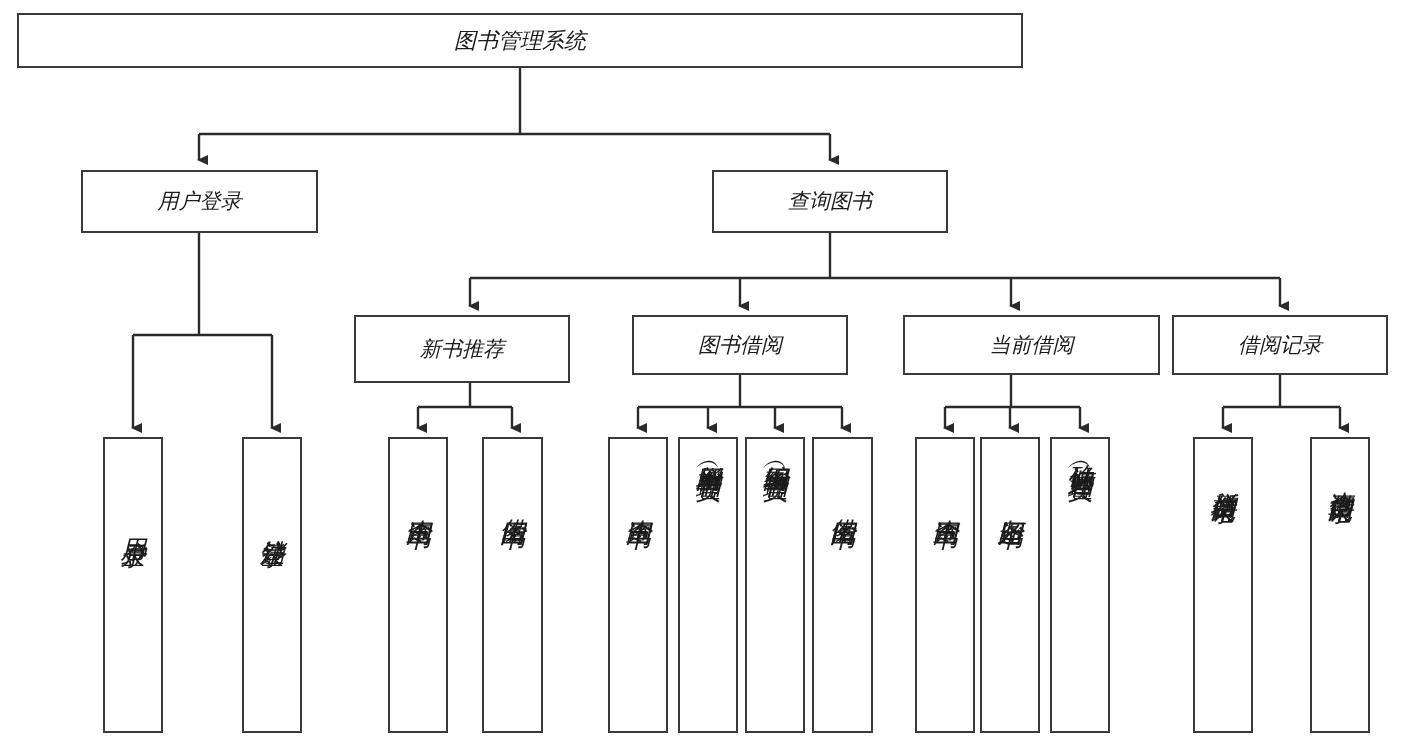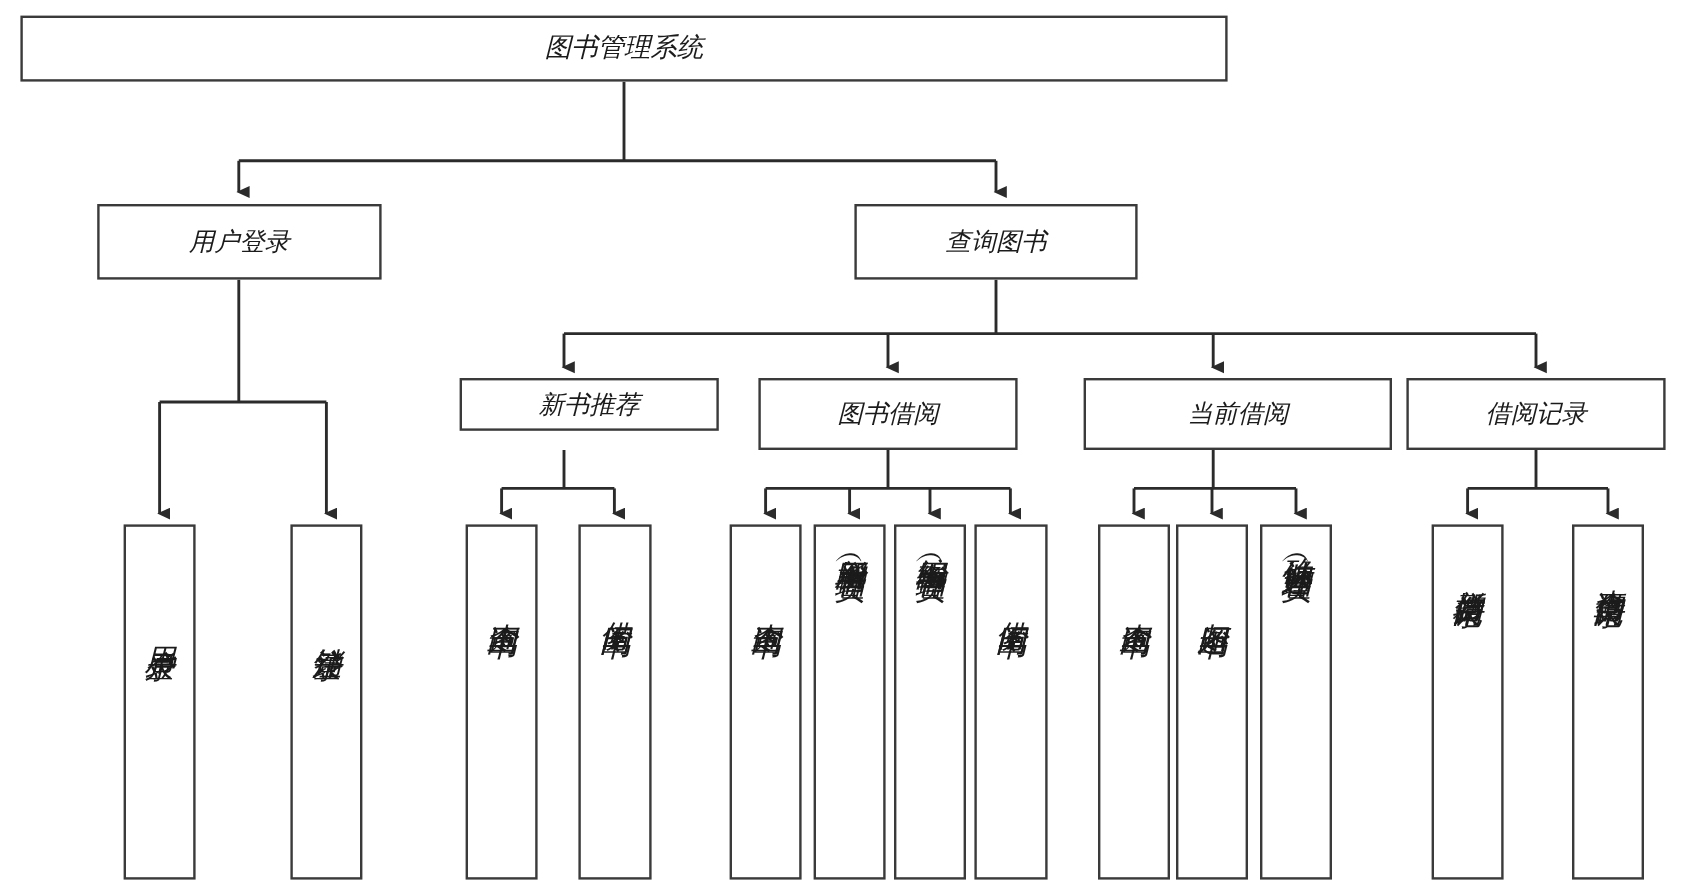--- a/index.html
+++ b/index.html
@@ -117,21 +117,21 @@
     <span class="lbl">图书管理系统</span>
   </div>
 
   <div class="node h-node" style="left:81px;top:170px;width:237px;height:63px;">
     <span class="lbl">用户登录</span>
   </div>
   <div class="node h-node" style="left:712px;top:170px;width:236px;height:63px;">
     <span class="lbl">查询图书</span>
   </div>
 
-  <div class="node h-node" style="left:383px;top:315px;width:216px;height:44px;">
+  <div class="node h-node" style="left:354px;top:315px;width:216px;height:68px;">
     <span class="lbl">新书推荐</span>
   </div>
   <div class="node h-node" style="left:632px;top:315px;width:216px;height:60px;">
     <span class="lbl">图书借阅</span>
   </div>
   <div class="node h-node" style="left:903px;top:315px;width:257px;height:60px;">
     <span class="lbl">当前借阅</span>
   </div>
   <div class="node h-node" style="left:1172px;top:315px;width:216px;height:60px;">
     <span class="lbl">借阅记录</span>

